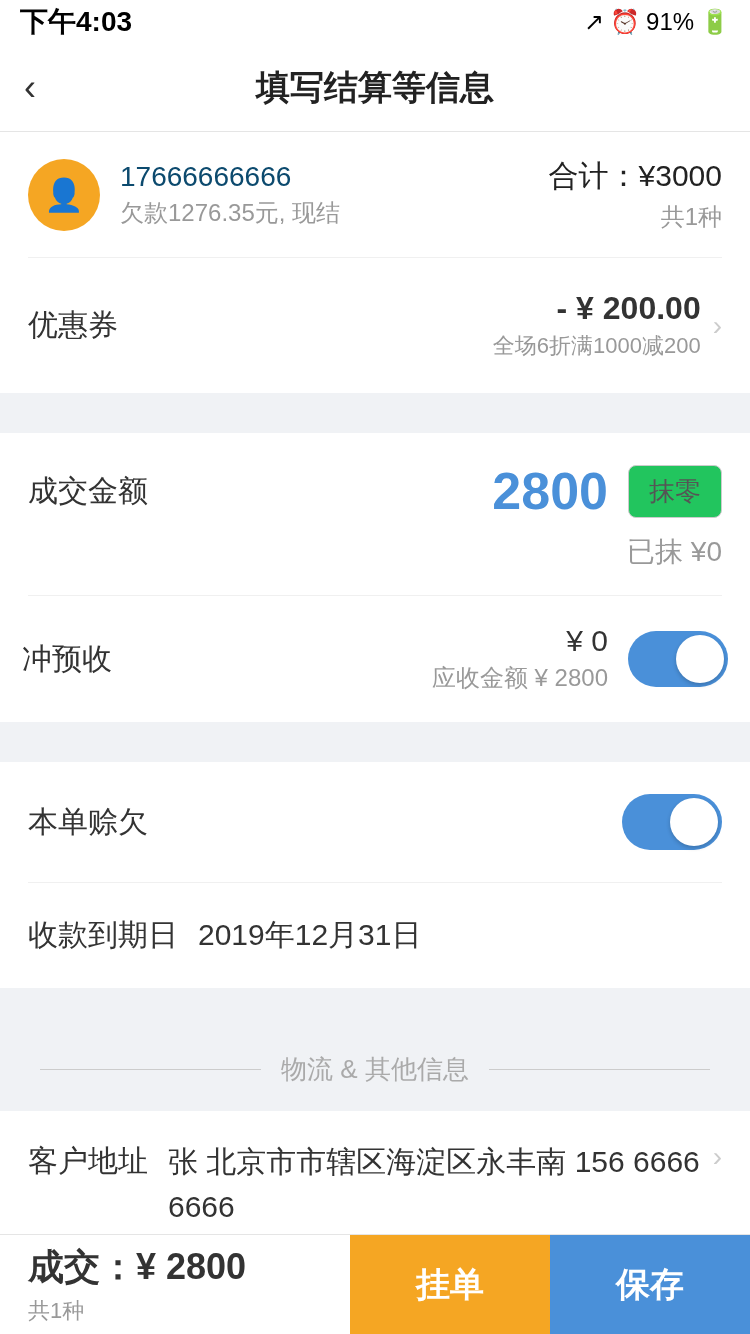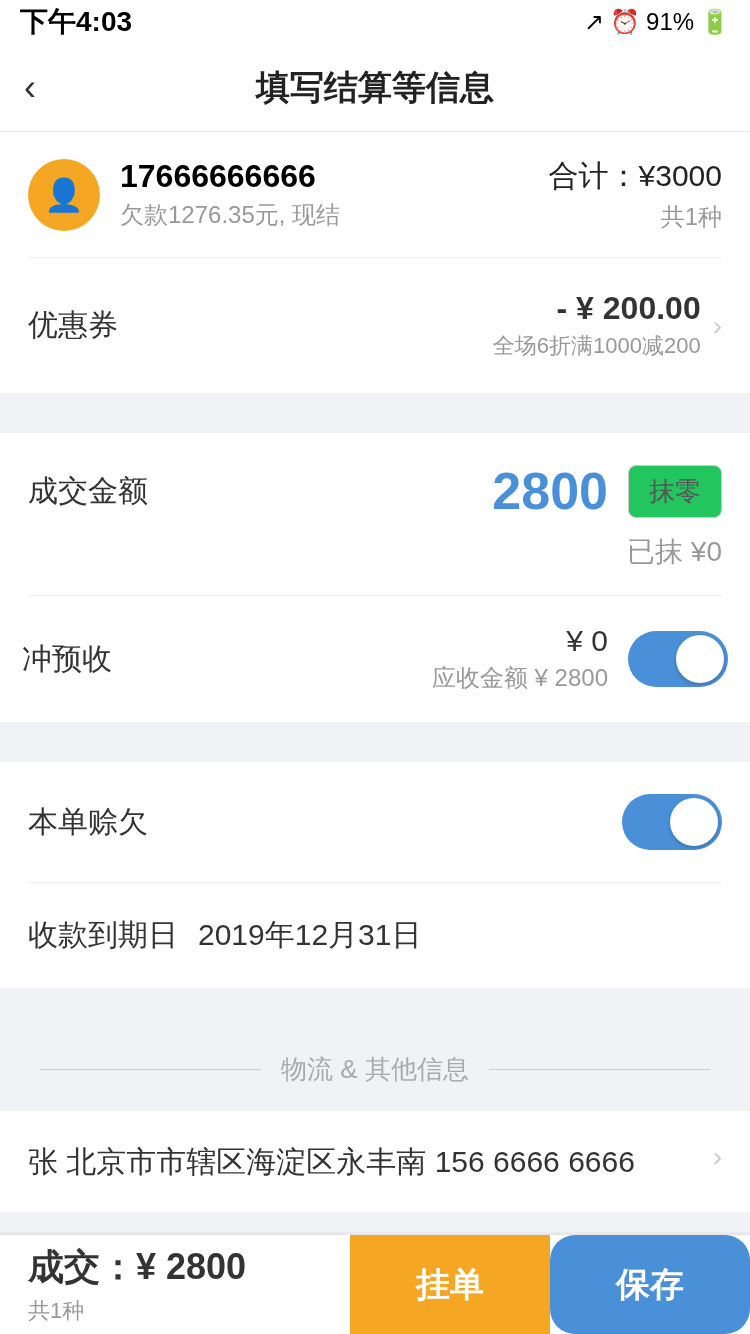--- a/index.html
+++ b/index.html
@@ -79,23 +79,23 @@
       justify-content: center;
       color: white;
       font-size: 32px;
       flex-shrink: 0;
     }
     .user-info {
       flex: 1;
       margin-left: 20px;
     }
     .user-phone {
-      font-size: 32px;
-      font-weight: 700;
-      color: #000000;
+      font-size: 28px;
+      font-weight: 400;
+      color: #0c4a6e;
     }
     .user-debt {
       font-size: 24px;
       color: #999;
       margin-top: 4px;
     }
     .user-total {
       text-align: right;
     }
     .total-amount {
@@ -369,21 +369,20 @@
       width: 200px;
       height: 100%;
       background: #4a90d9;
       color: #fff;
       font-size: 34px;
       font-weight: 600;
       display: flex;
       align-items: center;
       justify-content: center;
       cursor: pointer;
-      border-radius: 25px;
     }
   </style>
 </head>
 <body>
 
 <div class="status-bar">
   <div class="status-center">下午4:03</div>
   <div class="status-right">
     <span>↗</span>
     <span>⏰</span>
@@ -479,20 +478,21 @@
 
   <div class="section-sep"></div>
 
   <div class="logistics-divider">
     <div class="logistics-line"></div>
     <div class="logistics-text">物流 &amp; 其他信息</div>
     <div class="logistics-line"></div>
   </div>
 
   <div class="address-row card">
+    <div class="address-label">客户地址</div>
     <div class="address-value">张 北京市市辖区海淀区永丰南 156 6666 6666</div>
     <span class="address-chevron">›</span>
   </div>
 
   <div class="bottom-gray"></div>
 
 </div>
 
 <div class="bottom-bar">
   <div class="bottom-summary">

